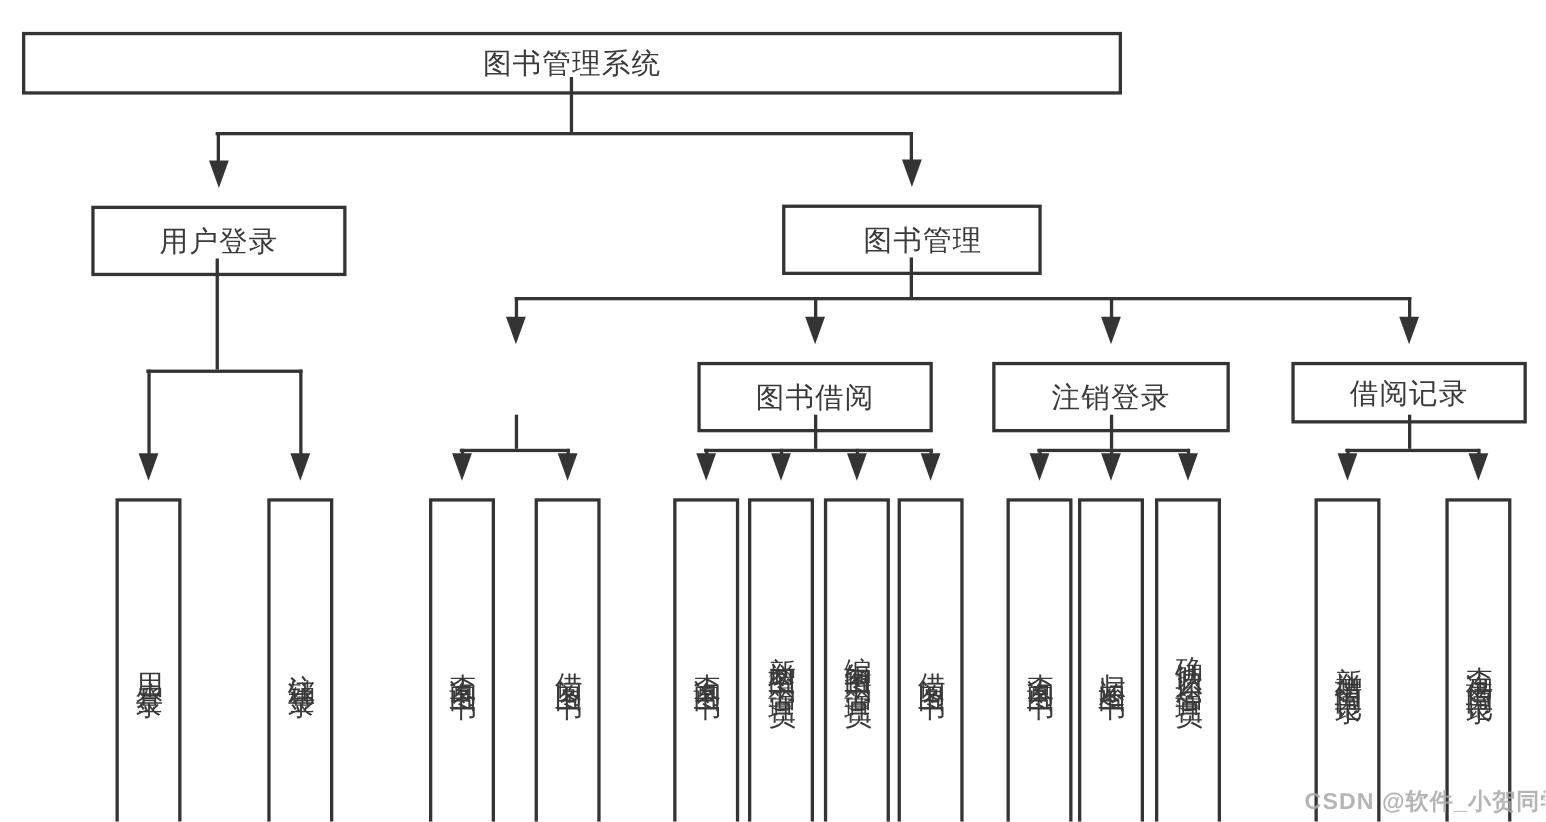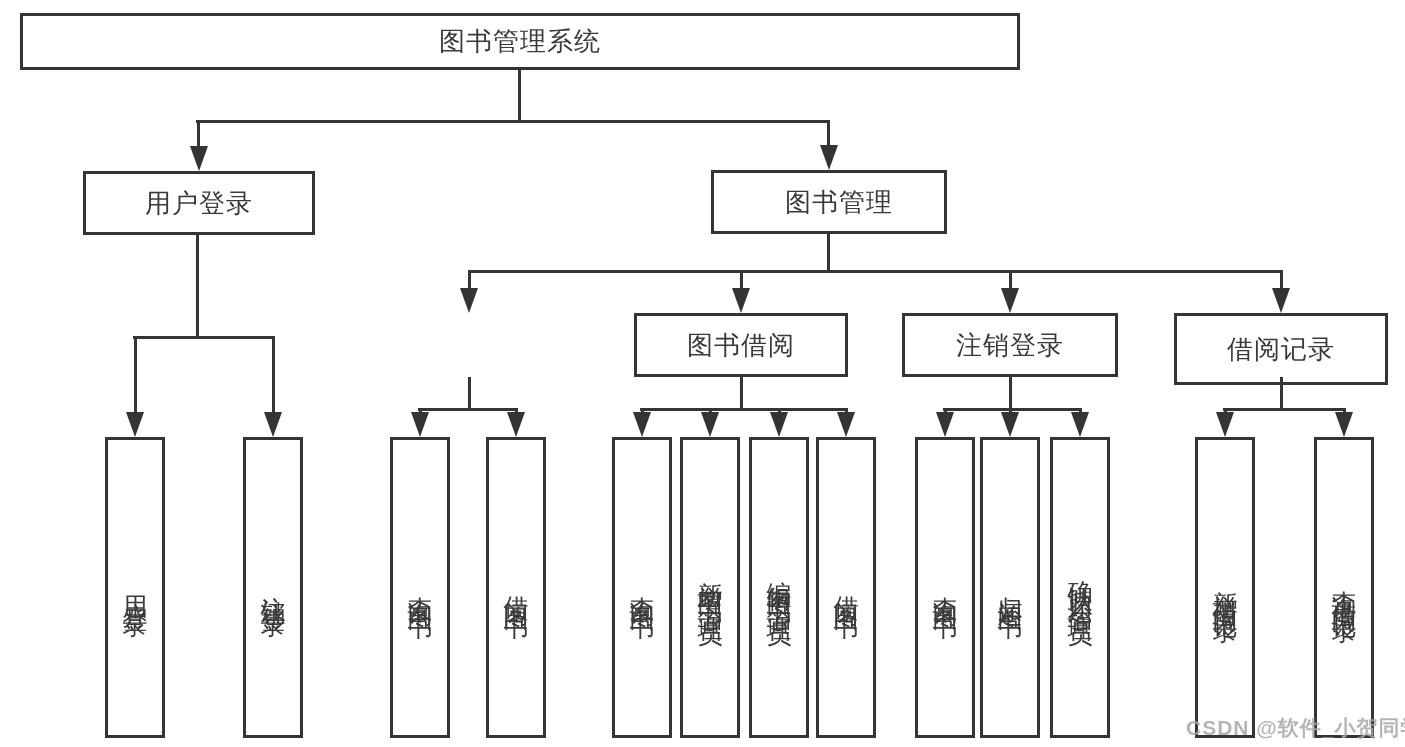--- a/index.html
+++ b/index.html
@@ -15,20 +15,21 @@
   .node{
     position:absolute;
     border:3px solid #343434;
     background:#ffffff;
     display:flex;
     align-items:center;
     justify-content:center;
     font-size:26px;
     letter-spacing:1px;
     color:#3a3a3a;
+    margin-top:16px;
   }
   .node.root{font-size:26px;}
   .node.leaf{
     width:60px;top:437px;height:301px;
     font-size:25px;
   }
   .vtext{
     writing-mode:vertical-rl;
     text-orientation:mixed;
     letter-spacing:6px;
@@ -74,21 +75,21 @@
 
 
   <div class="node" style="left:634px;top:313px;width:214px;height:64px;text-align:center;">
     <span>图书借阅</span>
   </div>
 
   <div class="node" style="left:902px;top:313px;width:216px;height:64px;">
     <span>注销登录</span>
   </div>
 
-  <div class="node" style="left:1174px;top:313px;width:214px;height:72px;">
+  <div class="node" style="left:1174px;top:313px;width:214px;height:56px;">
     <span>借阅记录</span>
   </div>
 
   <div class="node leaf" style="left:105px;">
     <span class="vtext">用户登录</span>
   </div>
   <div class="node leaf" style="left:243px;">
     <span class="vtext">注销登录</span>
   </div>
 

